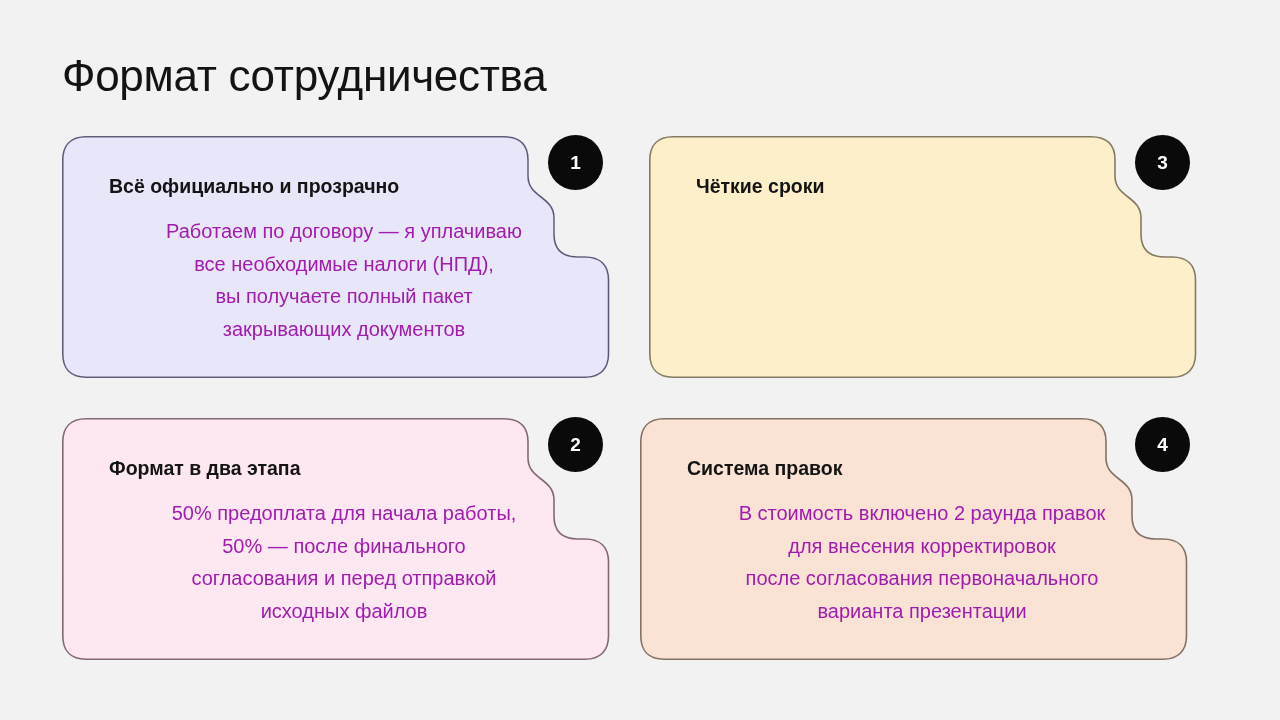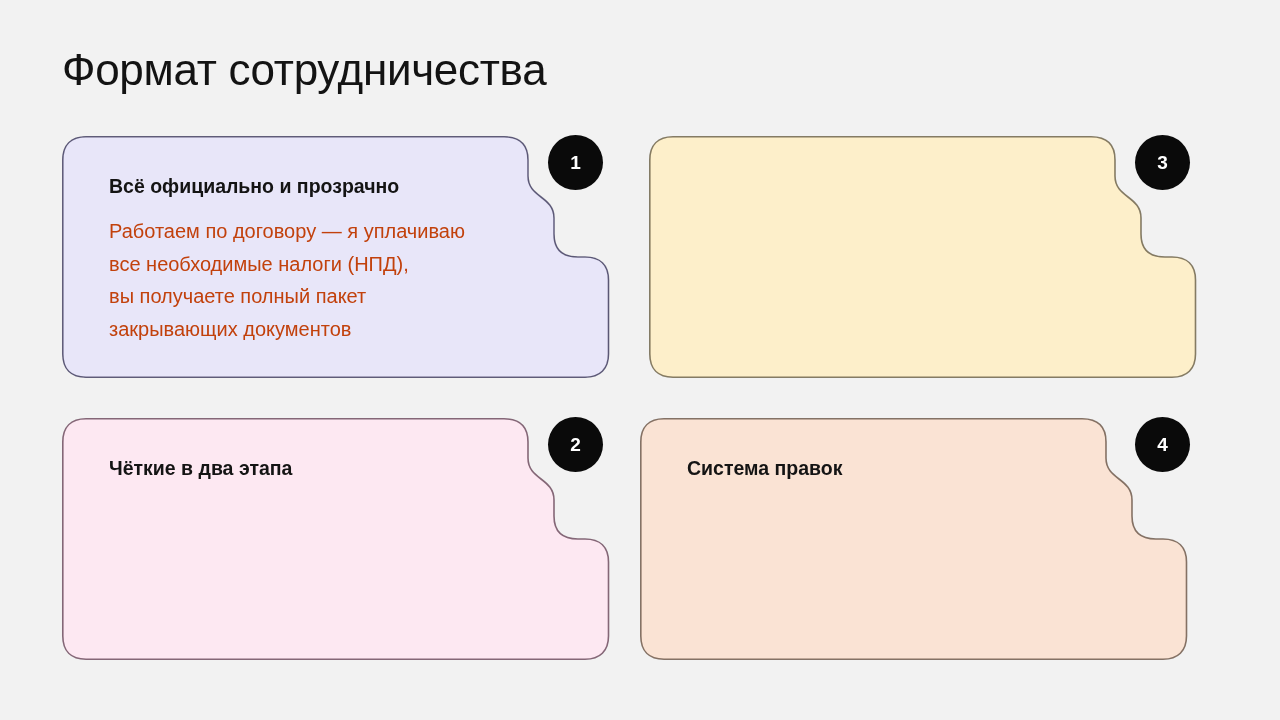--- a/index.html
+++ b/index.html
@@ -19,21 +19,21 @@
   .slide {
     position: absolute;
     inset: 0;
     width: 1280px;
     height: 720px;
   }
 
   .slide-title {
     position: absolute;
     left: 62px;
-    top: 16px;
+    top: 22px;
     font-size: 44px;
     font-weight: 400;
     letter-spacing: -0.3px;
     color: #131313;
     white-space: nowrap;
   }
 
   .cards {
     position: absolute;
     left: 0;
@@ -74,24 +74,25 @@
     font-weight: 700;
     color: #141414;
     line-height: 26px;
     margin: 0 0 16px 0;
     white-space: nowrap;
   }
 
   .card-text {
     font-size: 20px;
     font-weight: 400;
-    color: #c2410c;
+    color: #a21caf;
     line-height: 32.5px;
     margin: 0;
     white-space: pre-line;
+    text-align: center;
   }
 
   .badge {
     position: absolute;
     width: 55px;
     height: 55px;
     border-radius: 50%;
     background: #0a0a0a;
     color: #ffffff;
     font-size: 19px;
@@ -143,40 +144,49 @@
 закрывающих документов</p>
       </div>
     </div>
 
     <div class="card card-2">
       <svg class="card-svg" viewBox="0 0 548 242" preserveAspectRatio="none">
         <use href="#shape1" fill="#FDE8F2"></use>
         <use href="#shape1" fill="none" stroke-width="1.6" stroke-opacity="0.75" stroke="#5E3A4E"></use>
       </svg>
       <div class="card-body">
-        <p class="card-heading">Чёткие в два этапа</p>
+        <p class="card-heading">Формат в два этапа</p>
+        <p class="card-text">50% предоплата для начала работы,
+50% — после финального
+согласования и перед отправкой
+исходных файлов</p>
       </div>
     </div>
 
     <div class="card card-3">
       <svg class="card-svg" viewBox="0 0 548 242" preserveAspectRatio="none">
         <use href="#shape1" fill="#FDEFCA"></use>
         <use href="#shape1" fill="none" stroke-width="1.6" stroke-opacity="0.75" stroke="#5E533A"></use>
       </svg>
       <div class="card-body">
+        <p class="card-heading">Чёткие сроки</p>
       </div>
     </div>
 
     <div class="card card-4">
       <svg class="card-svg" viewBox="0 0 548 242" preserveAspectRatio="none">
         <use href="#shape1" fill="#FAE3D4"></use>
         <use href="#shape1" fill="none" stroke-width="1.6" stroke-opacity="0.75" stroke="#5E4839"></use>
       </svg>
       <div class="card-body">
         <p class="card-heading">Система правок</p>
+        <p class="card-text">В стоимость включено 2 раунда правок
+для внесения корректировок
+после согласования первоначального
+варианта презентации</p>
       </div>
     </div>
 
     <div class="badge badge-1" style="background: rgb(10, 10, 10); color: rgb(255, 255, 255);">
       <span>1</span>
     </div>
     <div class="badge badge-2" style="background: rgb(10, 10, 10); color: rgb(255, 255, 255);">
       <span>2</span>
     </div>
     <div class="badge badge-3" style="background: rgb(10, 10, 10); color: rgb(255, 255, 255);">

